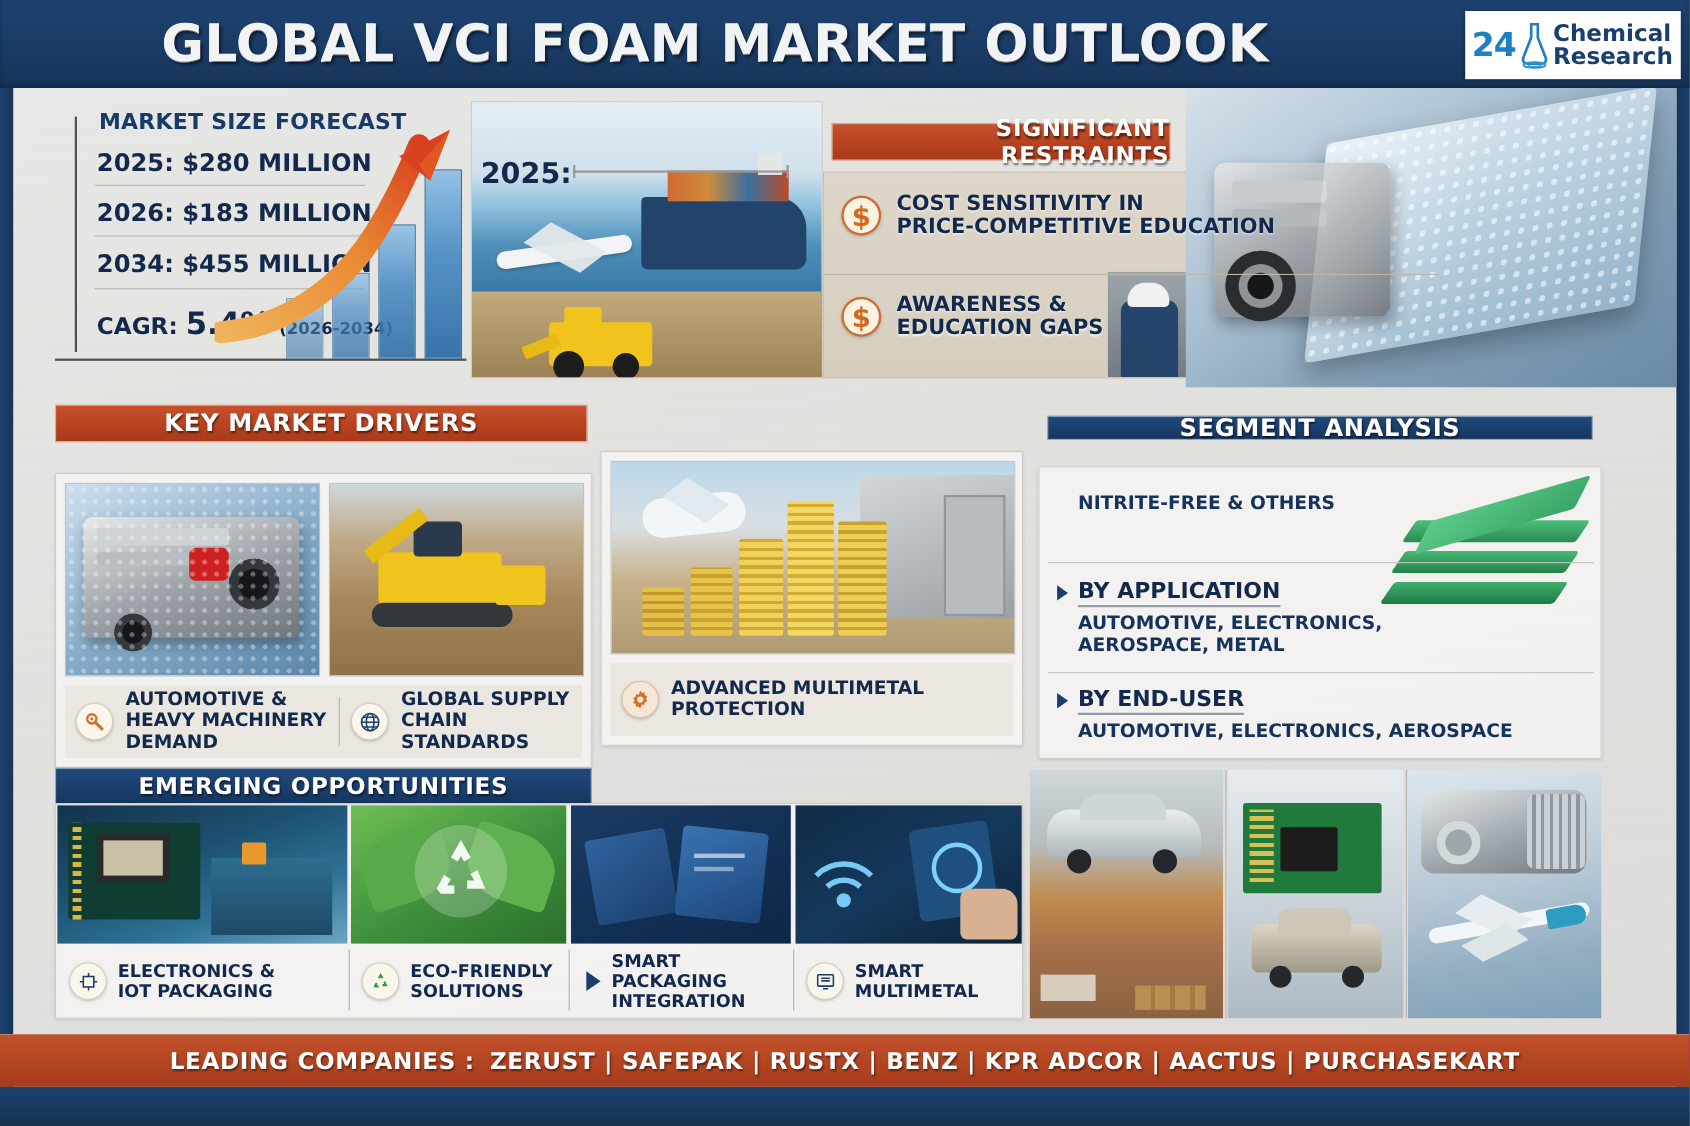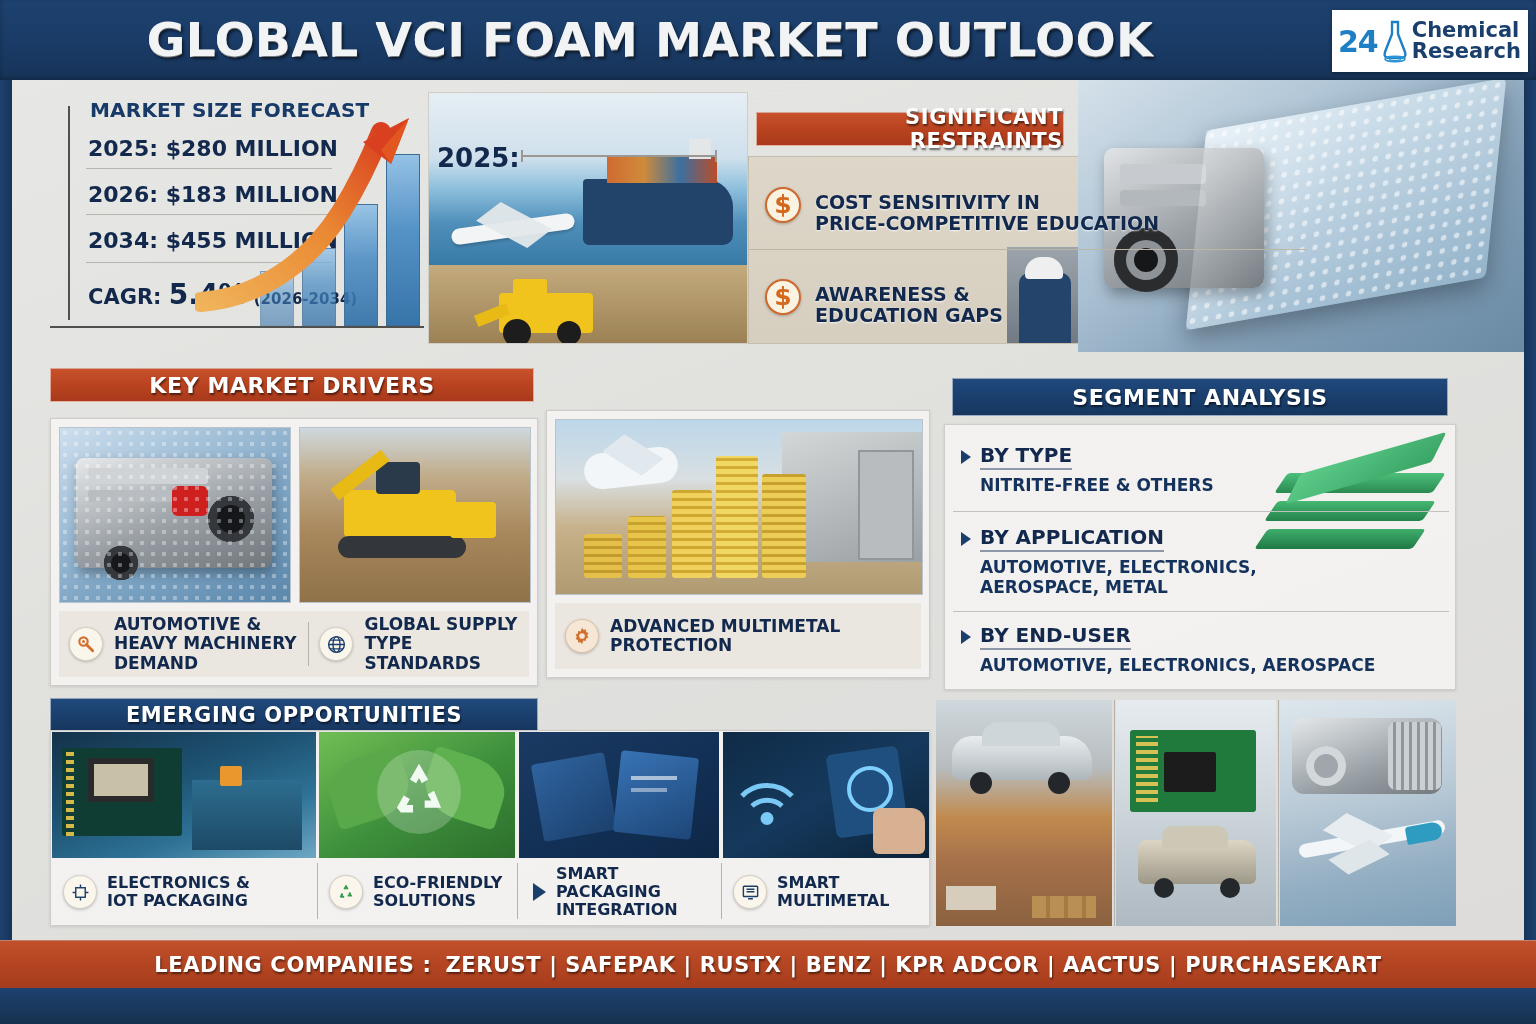--- a/index.html
+++ b/index.html
@@ -93,50 +93,50 @@
 
   
   .ph { position:absolute; inset:0; }
 
   
   .restraints-head { left:756px; top:112px; width:308px; height:34px; font-size:21px; }
   .restraints-body { left:748px; top:156px; width:560px; height:188px; overflow:hidden;
     background:linear-gradient(180deg,#ded7c9 0%, #d6cfc0 100%); border:1px solid #c6bfae; position:absolute;}
   .restraint { position:absolute; left:16px; display:flex; align-items:center; gap:14px; z-index:3;}
   .restraint .txt { font-size:19px; font-weight:900; color:#12294d; line-height:1.12;
-    font-family:"DejaVu Sans",sans-serif; text-shadow:0 1px 2px rgba(255,255,255,.75);margin-top:17px;}
+    font-family:"DejaVu Sans",sans-serif; text-shadow:0 1px 2px rgba(255,255,255,.75);}
   .r-div { position:absolute; left:0; top:92px; width:560px; height:1px; background:#bdb5a5; z-index:3;}
 
   .coin-icon { width:36px; height:36px; border-radius:50%; flex:0 0 36px;
     background:#faf3e2; border:2px solid #cf6a2e; display:flex; align-items:center; justify-content:center;
     color:#d2691e; font-size:25px; font-weight:900; font-family:"DejaVu Sans",sans-serif;
     box-shadow:0 1px 3px rgba(0,0,0,.25);}
 
   
   .hero-img { position:absolute; left:1078px; top:80px; width:446px; height:272px; overflow:hidden;
     background:linear-gradient(150deg,#cddbe6 0%, #9fb8cc 40%, #7f9db5 70%, #6c8aa3 100%); }
 
   
   .kmd-head { left:50px; top:368px; width:484px; height:34px; font-size:22px; }
-  .kmd-panel { left:50px; top:418px; width:488px; height:268px; }
+  .kmd-panel { left:50px; top:430px; width:488px; height:268px; }
   .kmd2-panel { left:546px; top:410px; width:384px; height:268px; }
   .drv-img { position:absolute; top:8px; height:176px; overflow:hidden; border:1px solid #b9c3cb;}
   .drv-foot { position:absolute; bottom:8px; left:8px; right:8px; top:192px;
     display:flex; align-items:center; background:rgba(228,223,211,.55);}
   .drv-item { display:flex; align-items:center; gap:11px; padding:0 10px; height:100%; }
   .drv-item .lbl { font-size:17px; font-weight:900; color:#12294d; line-height:1.12;
     font-family:"DejaVu Sans",sans-serif;}
   .vdiv { width:1px; background:#b6b2a9; height:66%; }
 
   .c-icon { width:34px; height:34px; border-radius:50%; flex:0 0 34px; background:#fbf6ec;
     border:1.5px solid #d5d0c4; display:flex; align-items:center; justify-content:center;
     box-shadow:0 1px 3px rgba(0,0,0,.22); }
 
   
-  .seg-head { left:952px; top:378px; width:496px; height:38px; font-size:22px; }
+  .seg-head { left:952px; top:378px; width:496px; height:22px; font-size:22px; }
   .seg-panel { left:944px; top:424px; width:512px; height:266px; overflow:hidden; }
   .seg-row { position:absolute; left:16px; z-index:3; }
   .seg-row .t { display:flex; align-items:center; gap:9px; }
   .seg-row .t .tri { width:0;height:0;border-left:10px solid #1a3f6d;border-top:7px solid transparent;border-bottom:7px solid transparent;}
   .seg-row .t .tt { font-size:20px; font-weight:900; color:#12294d; font-family:"DejaVu Sans",sans-serif;
     border-bottom:2px solid #8d99a8; padding-bottom:1px;}
   .seg-row .sub { margin-top:5px; margin-left:19px; font-size:17px; font-weight:900; color:#14325c;
     line-height:1.2; font-family:"DejaVu Sans",sans-serif; }
   .seg-div { position:absolute; left:8px; width:496px; height:1px; background:#c3c1bb; z-index:2;}
   .foam { position:absolute; right:18px; top:26px; width:180px; height:150px; }
@@ -355,21 +355,21 @@
       <div class="drv-item" style="flex:1">
         <span class="c-icon">
           <svg width="21" height="21" viewBox="0 0 24 24" fill="none" stroke="#1a3f6d" stroke-width="1.6">
             <circle cx="12" cy="12" r="9"></circle>
             <ellipse cx="12" cy="12" rx="4" ry="9"></ellipse>
             <path d="M3 12h18M4.6 7h14.8M4.6 17h14.8"></path>
           </svg>
         </span>
         <span class="lbl">
           <div>GLOBAL SUPPLY</div>
-          <div>TYPE STANDARDS</div>
+          <div>CHAIN STANDARDS</div>
         </span>
       </div>
     </div>
   </div>
 
   <div class="panel kmd2-panel">
     <div class="drv-img" style="left:8px;width:368px;">
       <div style="position:absolute;inset:0;background:linear-gradient(180deg,#bcd7ea 0%,#d9dfe2 34%,#c7b18a 62%,#b09a72 100%)"></div>
       <div style="position:absolute;right:0;top:12px;width:140px;height:130px;background:linear-gradient(160deg,#d4d7d8,#9ba0a3)"></div>
       <div style="position:absolute;right:8px;top:30px;width:56px;height:110px;background:#b9bcbe;border:2px solid #90969a"></div>
@@ -401,24 +401,20 @@
 
   <div class="panel seg-panel">
     <div class="foam">
       <div style="position:absolute;left:4px;top:78px;width:158px;height:20px;background:linear-gradient(180deg,#3fae6c,#1f7a45);transform:skewX(-34deg);border-radius:3px"></div>
       <div style="position:absolute;left:14px;top:50px;width:158px;height:20px;background:linear-gradient(180deg,#45b873,#24824a);transform:skewX(-34deg);border-radius:3px"></div>
       <div style="position:absolute;left:24px;top:22px;width:158px;height:20px;background:linear-gradient(180deg,#4cc07b,#2a8a50);transform:skewX(-34deg);border-radius:3px"></div>
       <div style="position:absolute;left:36px;top:4px;width:146px;height:26px;background:linear-gradient(150deg,#5ccb88,#39a566);transform:skewY(-16deg) skewX(-30deg);border-radius:3px"></div>
     </div>
 
     <div class="seg-row" style="top:18px">
-      <div class="t">
-        <span class="tri"></span>
-        <span class="tt">BY TYPE</span>
-      </div>
       <div class="sub">NITRITE-FREE &amp; OTHERS</div>
     </div>
     <div class="seg-div" style="top:86px"></div>
 
     <div class="seg-row" style="top:100px;width:320px">
       <div class="t">
         <span class="tri"></span>
         <span class="tt">BY APPLICATION</span>
       </div>
       <div class="sub">AUTOMOTIVE, ELECTRONICS, AEROSPACE, METAL</div>

